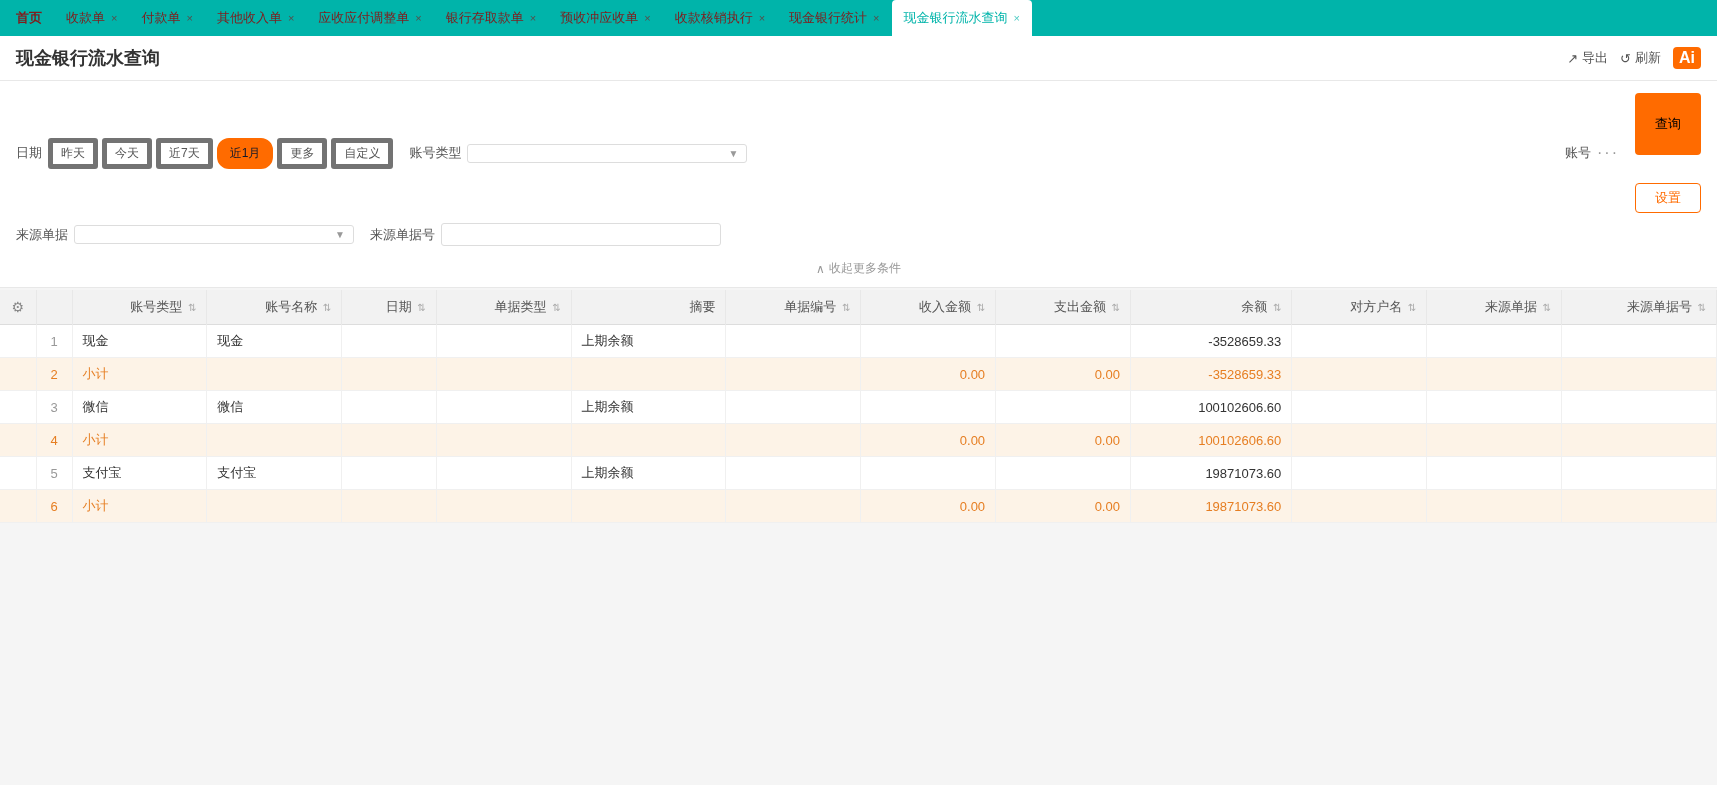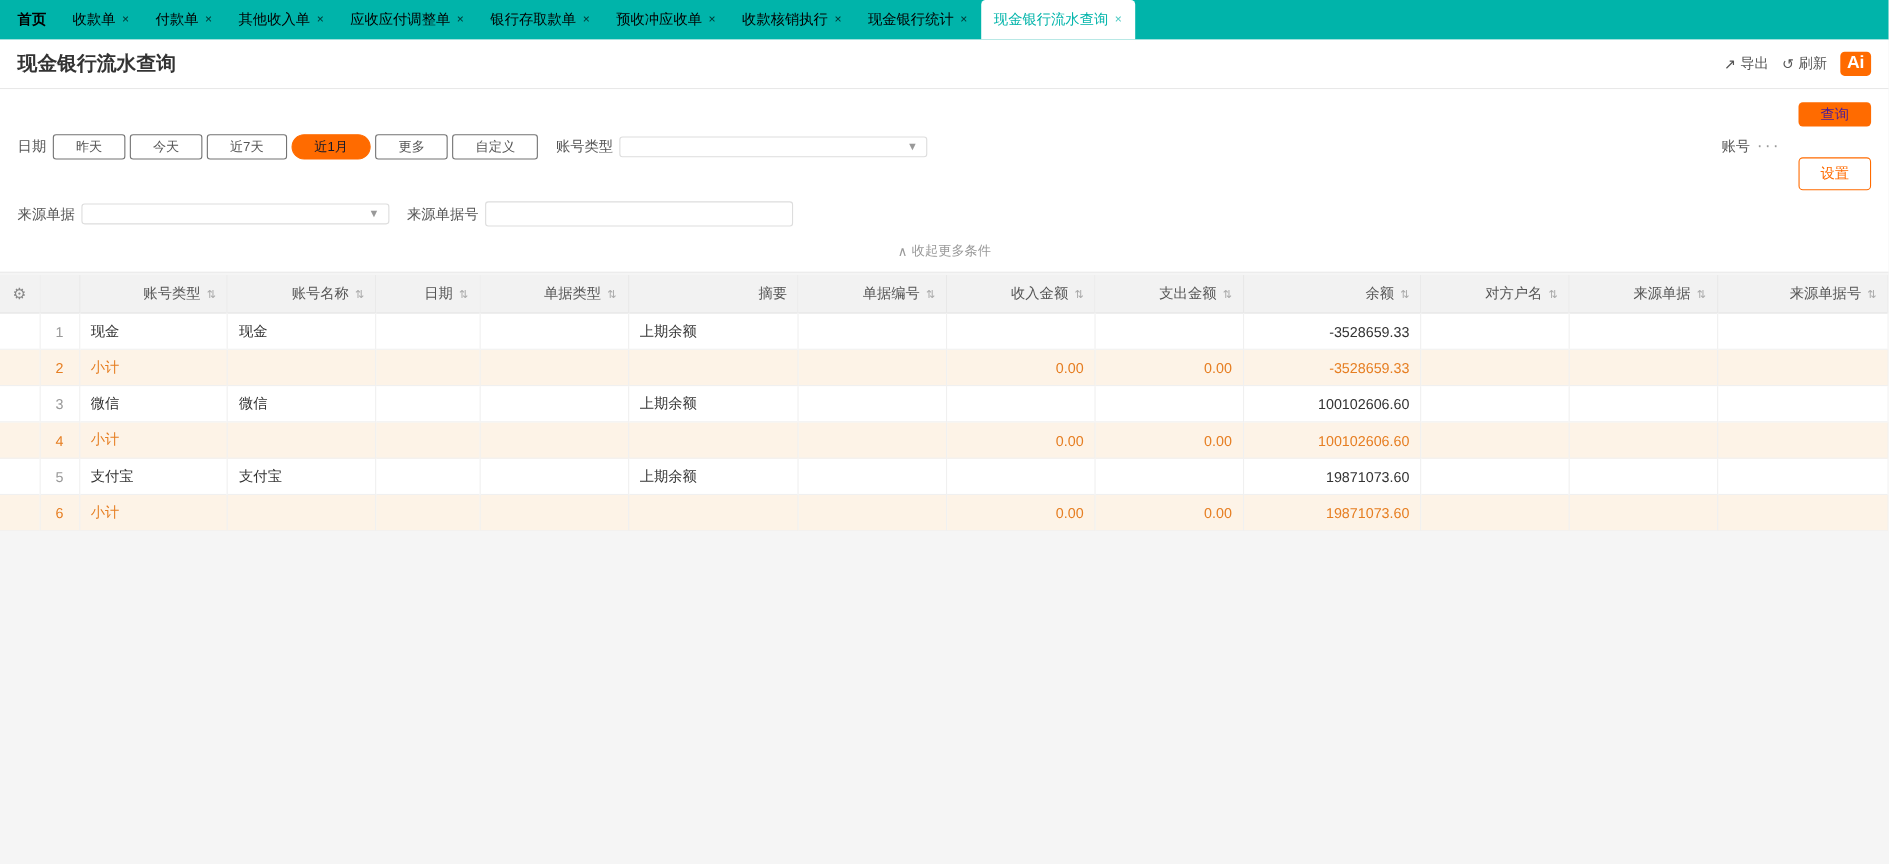--- a/index.html
+++ b/index.html
@@ -12,21 +12,21 @@
       background: #00b4aa;
       height: 36px;
       padding: 0 4px;
       overflow: hidden;
     }
     .nav-tab {
       display: flex;
       align-items: center;
       padding: 0 12px;
       height: 36px;
-      color: #000000;
+      color: #7f1d1d;
       font-size: 13px;
       cursor: pointer;
       white-space: nowrap;
       position: relative;
     }
     .nav-tab.active {
       background: #fff;
       color: #00b4aa;
       border-radius: 4px 4px 0 0;
     }
@@ -95,22 +95,22 @@
       color: #555;
       white-space: nowrap;
       font-size: 13px;
     }
     .date-btns {
       display: flex;
       align-items: center;
       gap: 4px;
     }
     .date-btn {
-      padding: 2px 20px;
-      border: 1px solid #737373;
+      padding: 2px 8px;
+      border: 5px solid #737373;
       border-radius: 3px;
       cursor: pointer;
       font-size: 12px;
       color: #555;
       background: #fff;
     }
     .date-btn.active {
       background: #ff6b00;
       color: #0f172a;
       border-color: #ff6b00;
@@ -140,24 +140,24 @@
       border-radius: 3px;
       padding: 3px 8px;
       min-width: 280px;
       outline: none;
       font-size: 13px;
     }
     .chevron-down { font-size: 10px; color: #999; }
     .dots-btn { color: #999; cursor: pointer; font-size: 16px; letter-spacing: 2px; }
     .query-btn {
       background: #ff6b00;
-      color: #4c1d95;
+      color: #000000;
       border: none;
       border-radius: 4px;
-      padding: 2px 20px;
+      padding: 22px 20px;
       cursor: pointer;
       font-size: 13px;
     }
     .settings-btn {
       background: #fff;
       color: #ff6b00;
       border: 1px solid #ff6b00;
       border-radius: 4px;
       padding: 5px 16px;
       cursor: pointer;

